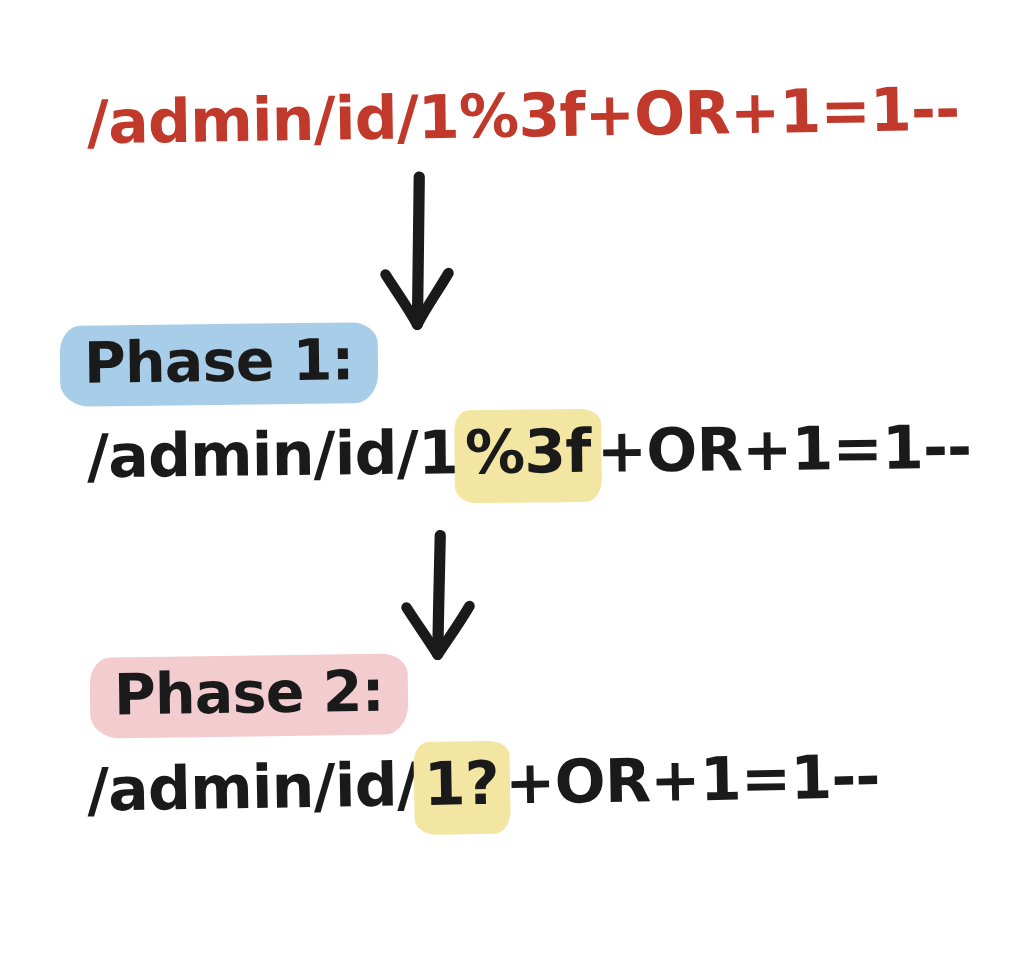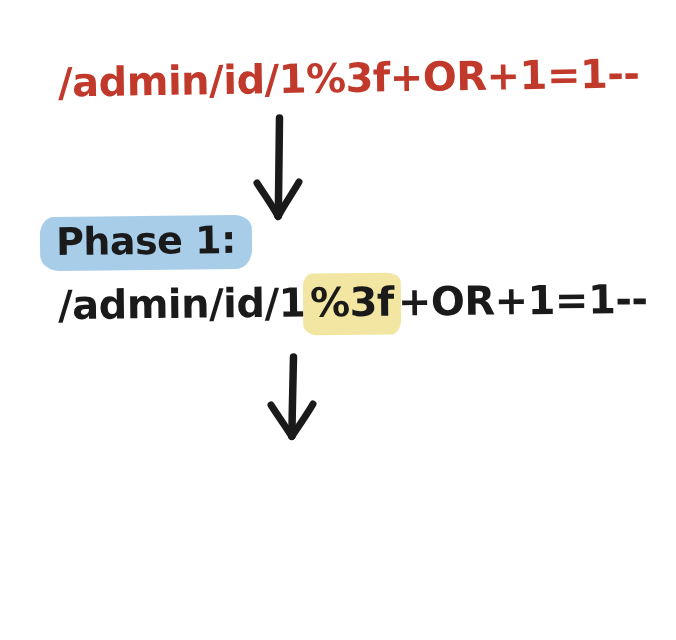--- a/index.html
+++ b/index.html
@@ -141,14 +141,23 @@
   </div>
 
   <div class="arrow" id="arrow-2">
     <svg width="72" height="90" viewBox="0 0 72 90" xmlns="http://www.w3.org/2000/svg">
       <path d="M37.5 5 C 37.0 25, 36.4 52, 36.0 76 L 35.8 84" stroke="#1a1a1a" stroke-width="7.5" stroke-linecap="round" fill="none"></path>
       <path d="M15 53 C 22 64, 30 75, 35.8 84.5" stroke="#1a1a1a" stroke-width="7" stroke-linecap="round" fill="none"></path>
       <path d="M57 52 C 50 64, 42 75, 35.8 84.5" stroke="#1a1a1a" stroke-width="7" stroke-linecap="round" fill="none"></path>
     </svg>
   </div>
 
+  <div class="phase-block" id="phase-2">
+    <div class="phase-label-wrap">
+      <span class="phase-label-hl"></span>
+      <span class="hand phase-label-text">Phase 2:</span>
+    </div>
+    <div class="hand url-line">
+      <span class="url-seg">/admin/id/</span><span class="url-seg hl">1?</span><span class="url-seg">+OR+1=1--</span>
+    </div>
+  </div>
 
 </div>
 
 </body></html>

